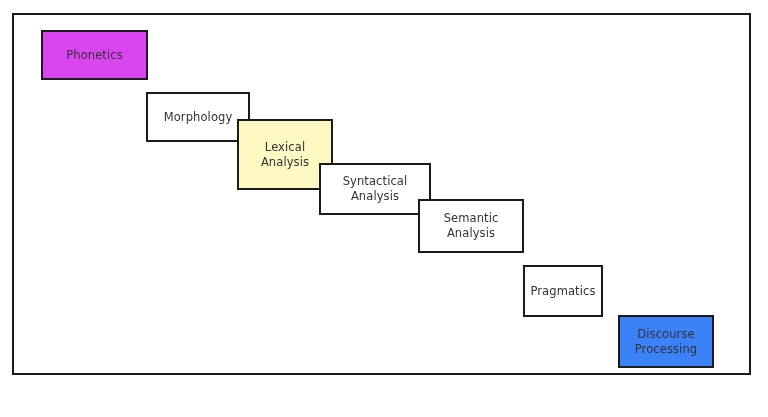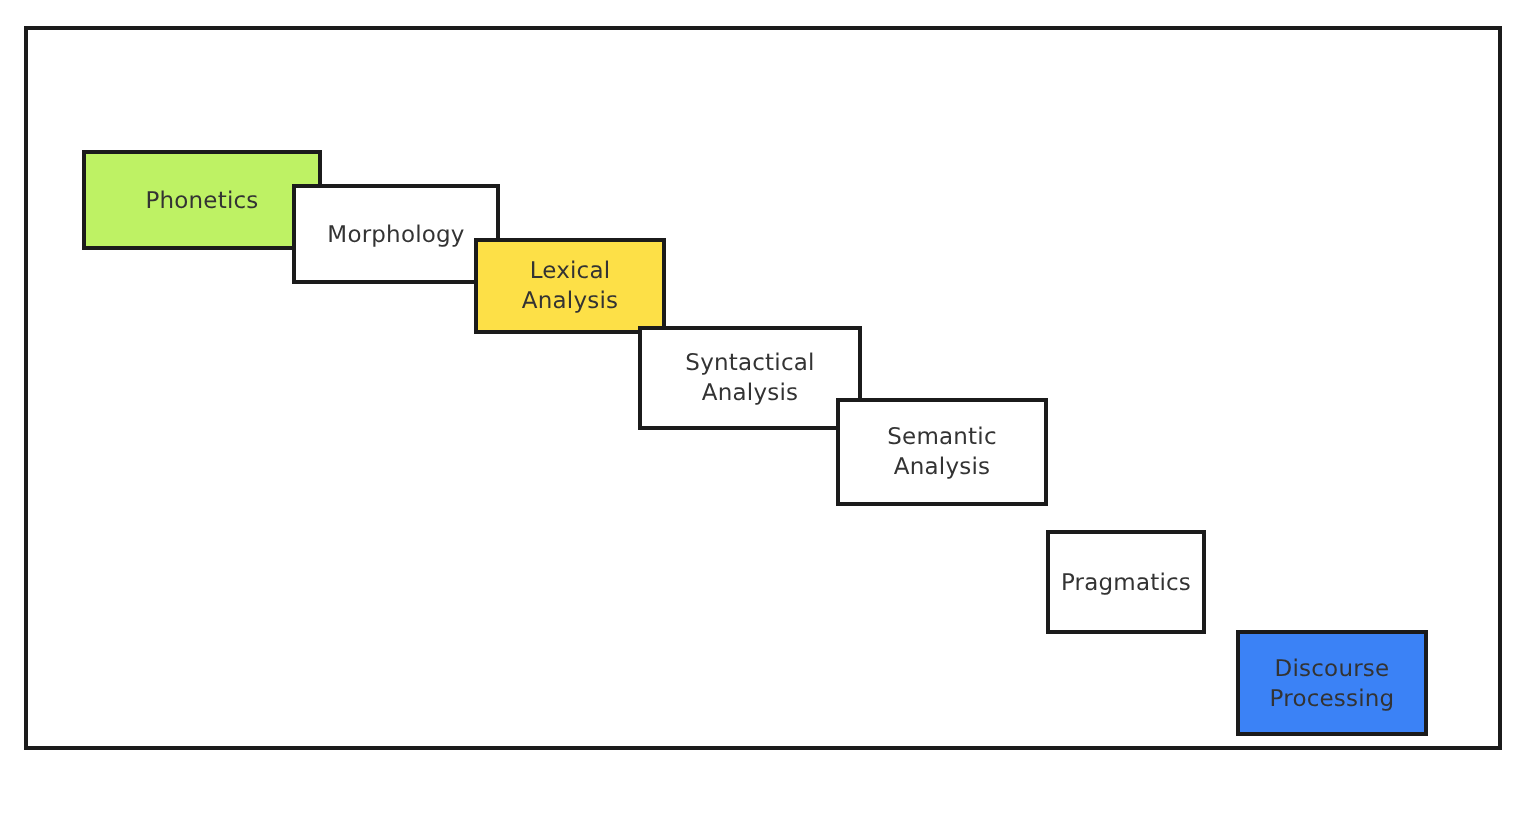--- a/index.html
+++ b/index.html
@@ -50,29 +50,29 @@
     pointer-events: none;
   }
 </style>
 </head>
 <body>
 
 <div id="canvas" style="background: rgb(255, 255, 255);">
 
   <div id="outer-frame" style="left: 12px; top: 13px; width: 739px; height: 362px; border-color: rgb(27, 27, 27); border-width: 2px;"></div>
 
-  <div class="stage-box" id="stage-1" style="left: 41px; top: 30px; width: 120px; height: 50px; border-color: rgb(27, 27, 27); background: #bef264; color: rgb(51, 51, 51); z-index: 10; margin-top: 45px;">
+  <div class="stage-box" id="stage-1" style="left: 41px; top: 30px; width: 107px; height: 50px; border-color: rgb(27, 27, 27); background: #d946ef; color: rgb(51, 51, 51); z-index: 10;">
     <span class="stage-label">Phonetics</span>
   </div>
 
   <div class="stage-box" id="stage-2" style="left: 146px; top: 92px; width: 104px; height: 50px; border-color: rgb(27, 27, 27); background: rgb(255, 255, 255); color: rgb(51, 51, 51); z-index: 11;">
     <span class="stage-label">Morphology</span>
   </div>
 
-  <div class="stage-box" id="stage-3" style="left: 237px; top: 119px; width: 96px; height: 48px; border-color: rgb(27, 27, 27); background: #fde047; color: rgb(51, 51, 51); z-index: 12;">
+  <div class="stage-box" id="stage-3" style="left: 237px; top: 119px; width: 96px; height: 71px; border-color: rgb(27, 27, 27); background: #fef9c3; color: rgb(51, 51, 51); z-index: 12;">
     <span class="stage-label">Lexical
 Analysis</span>
   </div>
 
   <div class="stage-box" id="stage-4" style="left: 319px; top: 163px; width: 112px; height: 52px; border-color: rgb(27, 27, 27); background: rgb(255, 255, 255); color: rgb(51, 51, 51); z-index: 13;">
     <span class="stage-label">Syntactical
 Analysis</span>
   </div>
 
   <div class="stage-box" id="stage-5" style="left: 418px; top: 199px; width: 106px; height: 54px; border-color: rgb(27, 27, 27); background: rgb(255, 255, 255); color: rgb(51, 51, 51); z-index: 14;">

